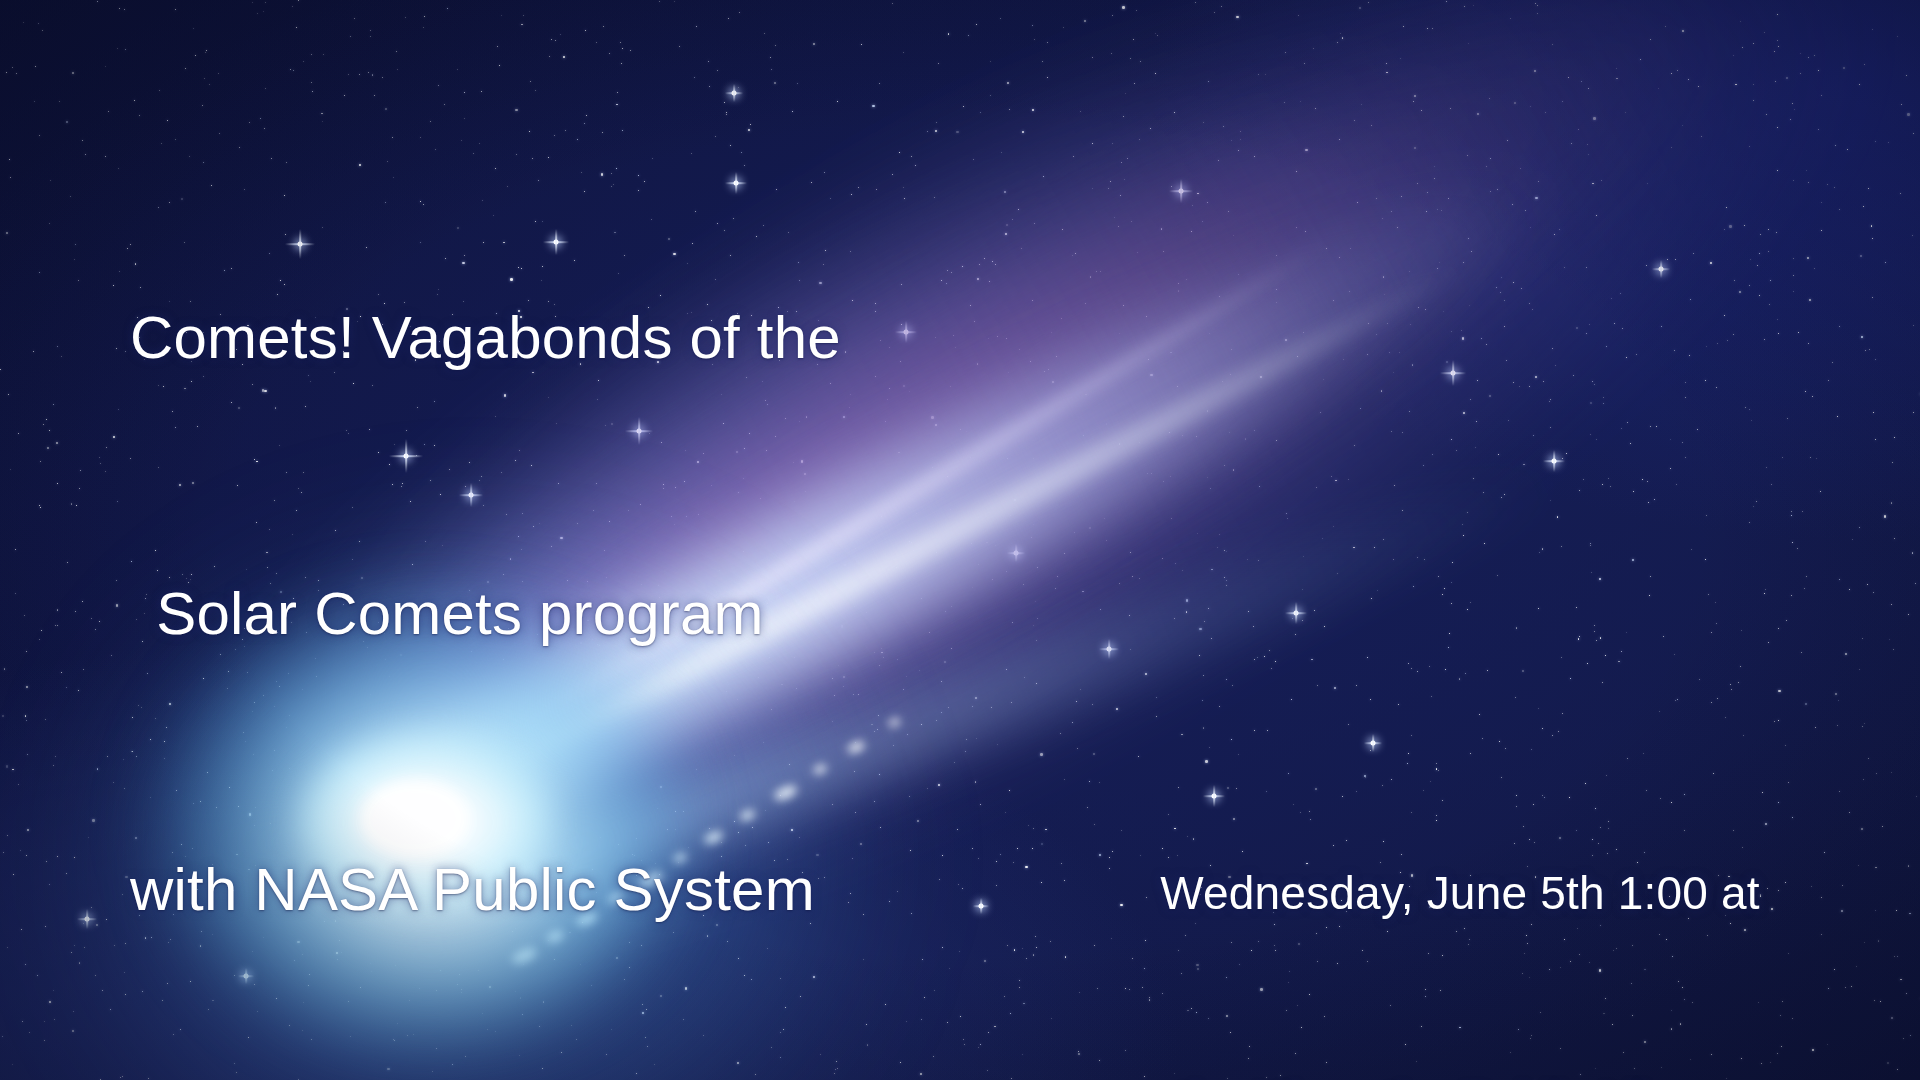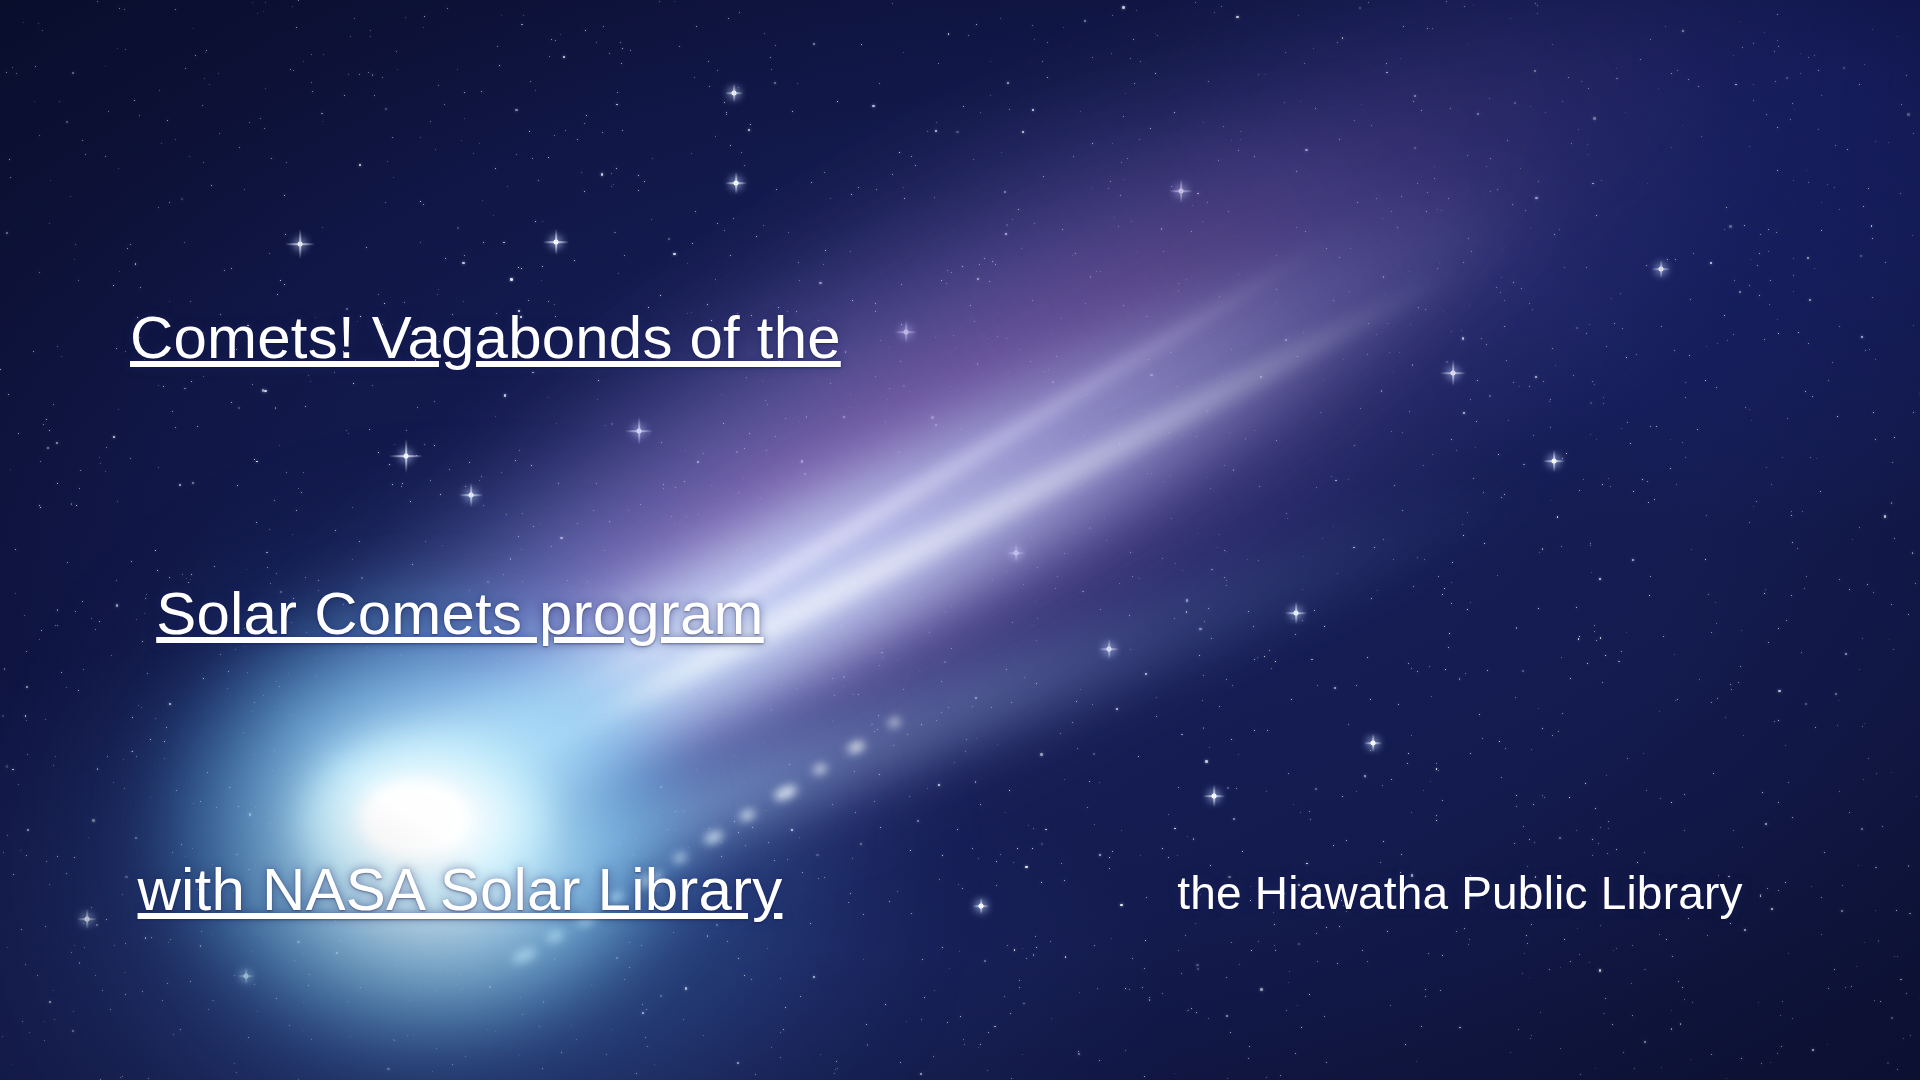--- a/index.html
+++ b/index.html
@@ -159,21 +159,21 @@
   .tx{
     position:absolute;color:#ffffff;
     font-weight:400;letter-spacing:.2px;
     text-shadow:0 0 10px rgba(30,40,110,.55), 0 1px 2px rgba(10,15,50,.45);
     white-space:pre;
   }
   #title-block{
     left:130px;top:108px;width:660px;text-align:center;
     font-size:60px;line-height:92px;
   }
-  #title-block div{ font-stretch:semi-condensed;text-decoration:underline; }
+  #title-block div{ font-stretch:semi-condensed; }
   #event-block{
     left:1160px;top:718px;width:600px;text-align:center;
     font-size:46px;line-height:70px;
   }
 </style>
 </head>
 <body>
 
 <div id="poster">
 
@@ -2485,21 +2485,22 @@
     <div class="coma-outer"></div>
     <div class="coma-core"></div>
     <div class="coma-hot"></div>
   </div>
 
   <div class="sky-vignette"></div>
 
   <div class="tx" id="title-block">
     <div>Comets! Vagabonds of the</div>
     <div>Solar Comets program</div>
-    <div>with NASA Solar Library</div>
+    <div>with NASA Public System</div>
     
   </div>
 
   <div class="tx" id="event-block">
+    <div>Wednesday, June 5th 1:00 at</div>
     <div>the Hiawatha Public Library</div>
   </div>
 
 </div>
 
 </body></html>

